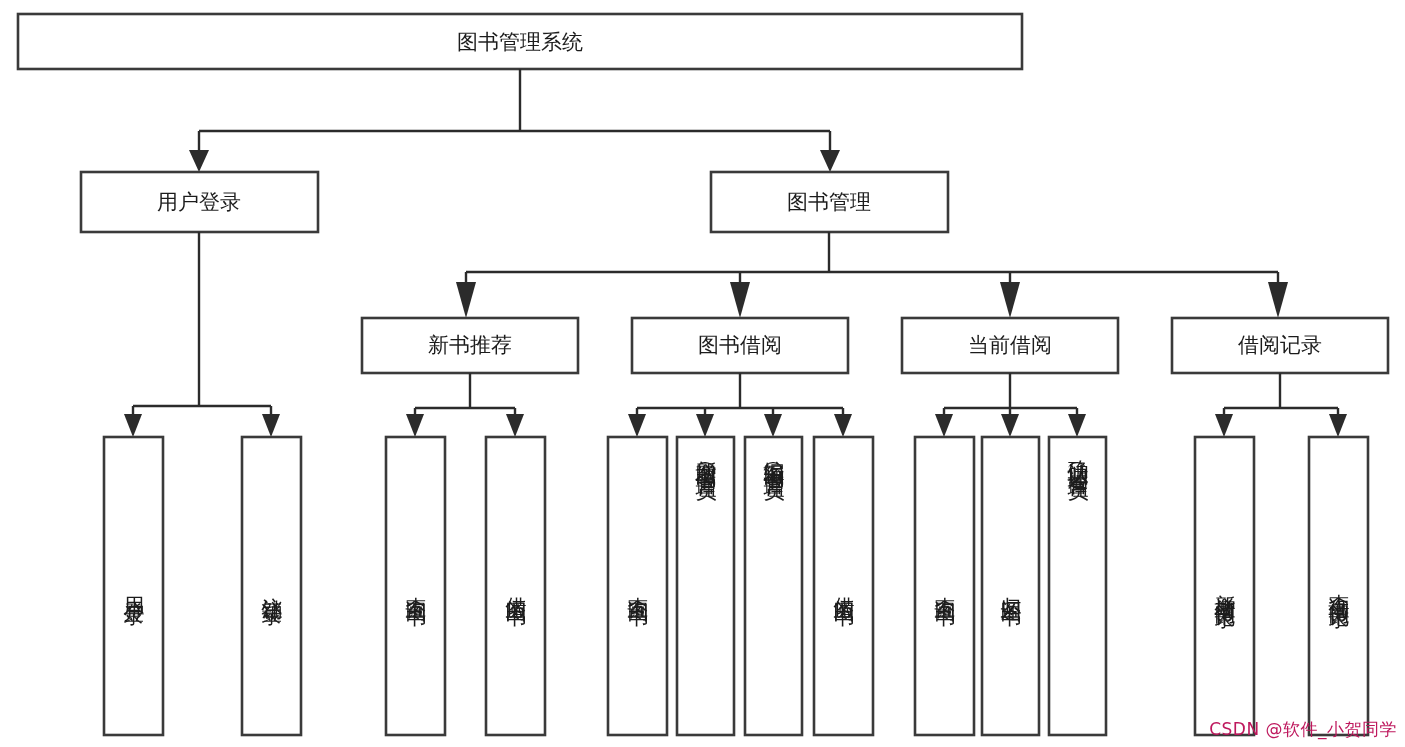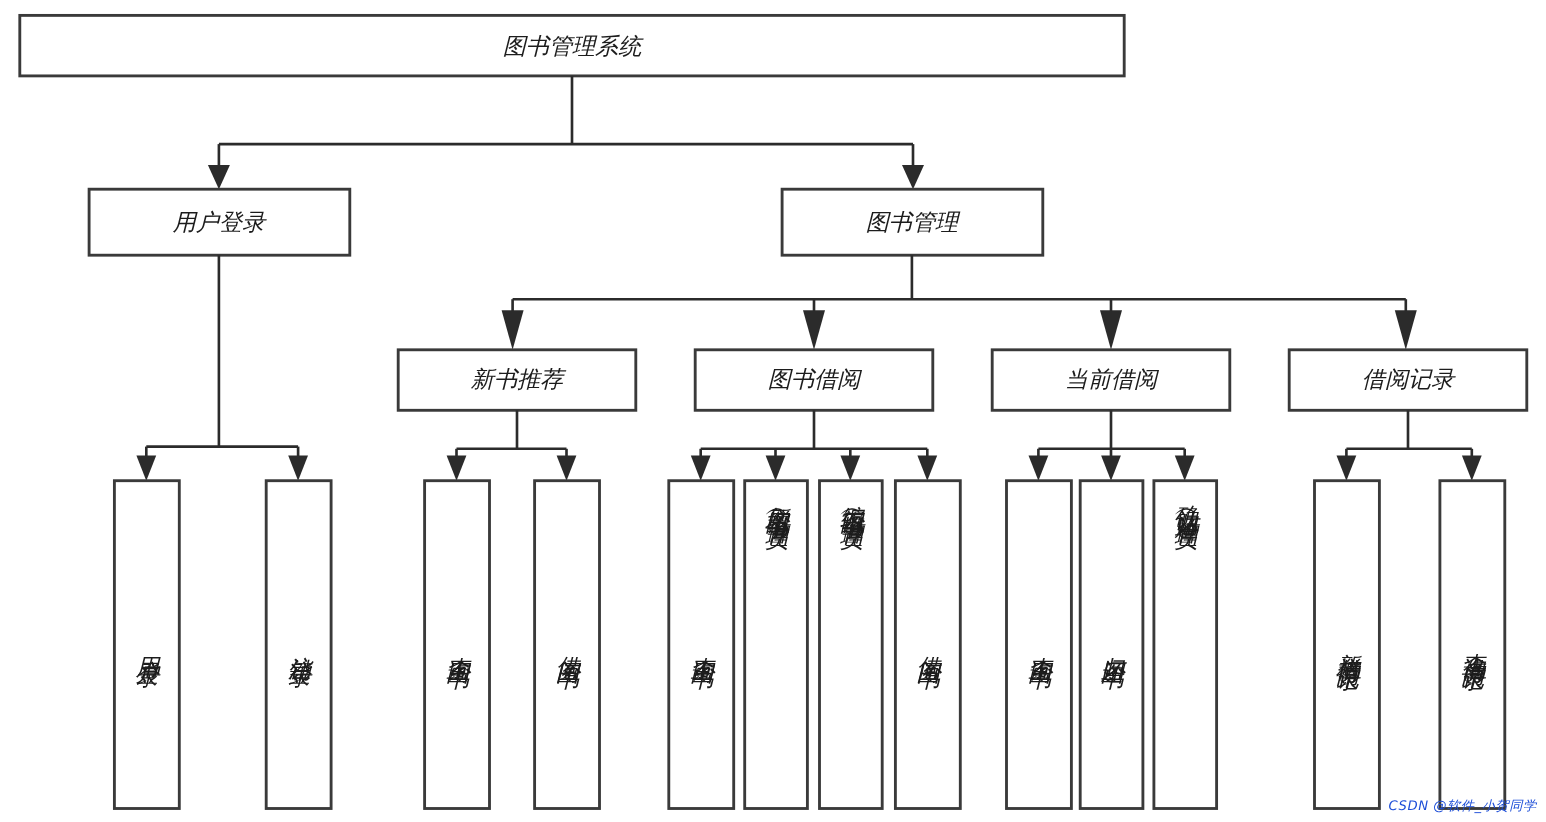--- a/index.html
+++ b/index.html
@@ -12,21 +12,20 @@
     width: 1405px;
     height: 747px;
     font-family: "DejaVu Sans", "Liberation Sans", sans-serif;
     overflow: hidden;
   }
   #diagram-root {
     position: relative;
     width: 1405px;
     height: 747px;
     background: #ffffff;
-    font-style: italic;
   }
   svg#tree-svg {
     position: absolute;
     left: 0;
     top: 0;
     width: 1405px;
     height: 747px;
     display: block;
   }
   .node-box {
@@ -71,22 +70,22 @@
     display: flex;
     align-items: center;
     justify-content: center;
     pointer-events: none;
   }
   #watermark {
     position: absolute;
     right: 8px;
     bottom: 6px;
     font-family: "DejaVu Sans", "Liberation Sans", sans-serif;
-    font-size: 12px;
-    color: #1d4ed8;
+    font-size: 17px;
+    color: #be185d;
     letter-spacing: 0.5px;
     white-space: nowrap;
   }
 </style>
 </head>
 <body>
 
 <div id="diagram-root">
 
   <svg id="tree-svg" viewBox="0 0 1405 747">

